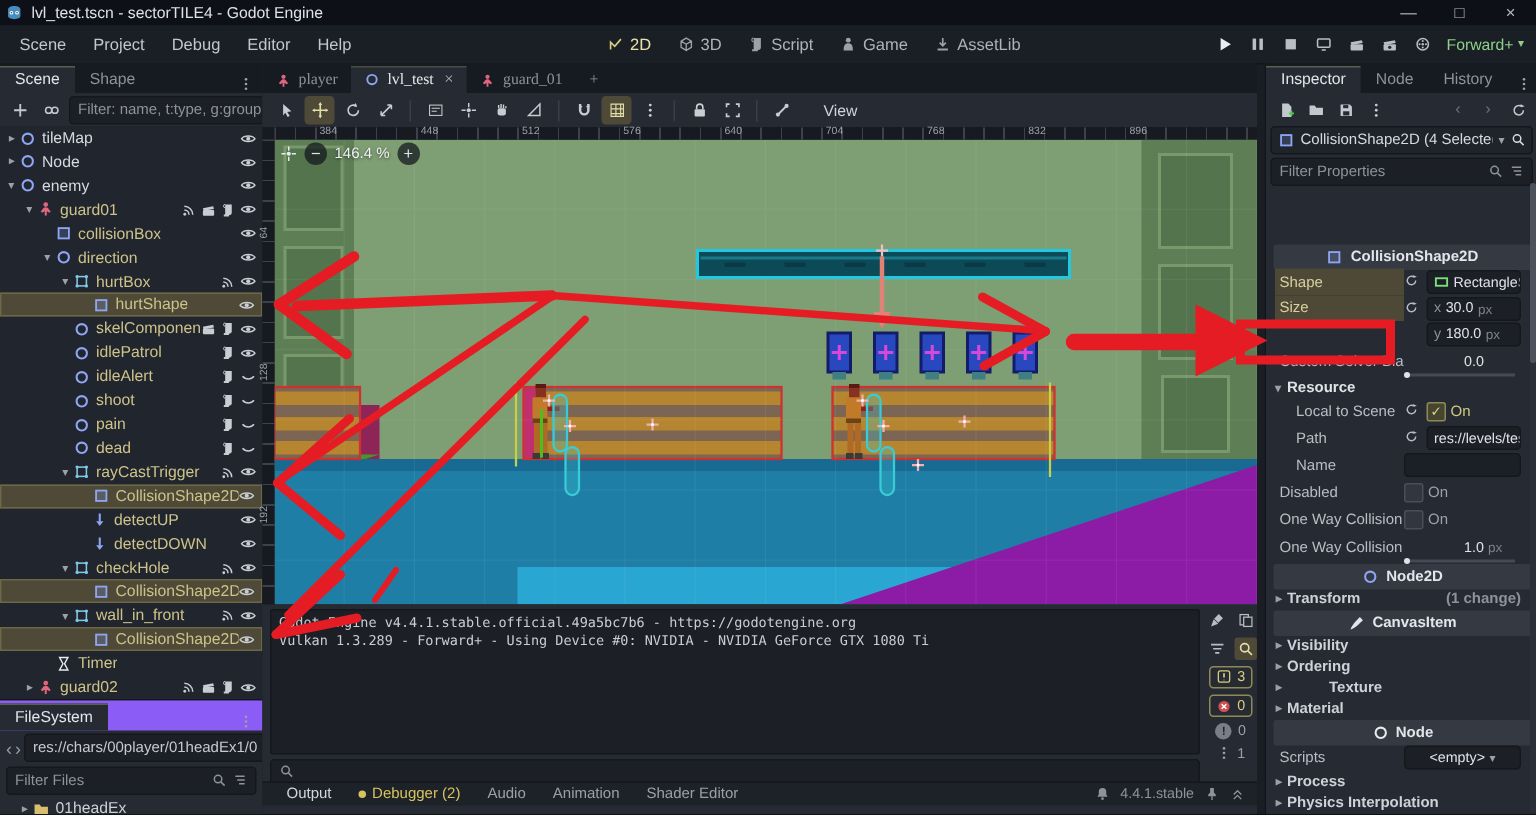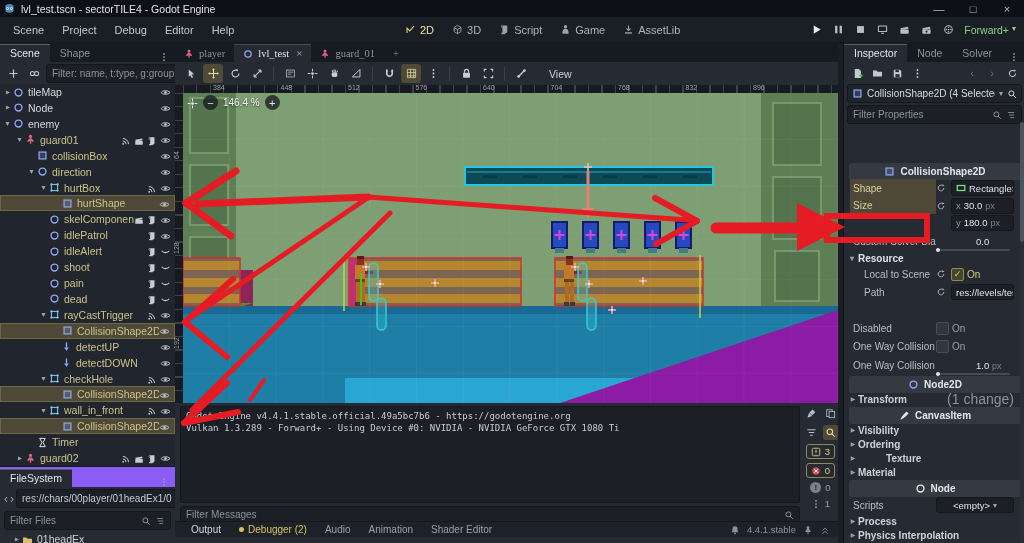--- a/index.html
+++ b/index.html
@@ -122,21 +122,21 @@
   .rev{color:#b9bdc4;flex:none;width:12px;height:12px;}
   .field{flex:1;background:#1c2026;border:1px solid #14171c;border-radius:3px;height:14px;display:flex;align-items:center;padding:0 4px;gap:3px;color:#dfe3e8;font-size:9.5px;min-width:0;white-space:nowrap;overflow:hidden;}
   .axis{color:#8d929b;}
   .unit{color:#7d828a;font-size:9px;}
   .cb{width:11px;height:11px;border-radius:2px;background:#32373f;border:1px solid #4a4f57;display:flex;align-items:center;justify-content:center;flex:none;font-size:9px;}
   .cb.on{background:#46452f;border-color:#8f8a55;color:#ddd37e;}
   .ontxt{color:#9ba0a8;font-size:10px;}
   .ontxt.on{color:#d3c97e;}
   .pgroup{color:#dfe3e8;font-weight:bold;gap:4px;font-size:10px;}
   .pfold{color:#ced2d8;font-weight:bold;gap:4px;font-size:10px;}
-  .pfold .ex{margin-left:auto;font-weight:normal;color:#8d929b;font-size:14px;}
+  .pfold .ex{margin-left:auto;font-weight:bold;color:#8d929b;font-size:10px;}
   .car2{font-size:8px;color:#9ba0a8;transform:rotate(-90deg);display:inline-block;}
   .car2.open{transform:none;}
   .slidewrap{flex:1;position:relative;}
   .slidewrap .v{color:#dfe3e8;font-size:9.5px;padding-left:40px;}
   .track{position:absolute;left:0;right:4px;bottom:-4px;height:2px;background:#454b54;}
   .knob{position:absolute;left:0;bottom:-5px;width:4px;height:4px;background:#dfe3e8;border-radius:2px;}
   .res-box{position:absolute;left:2px;width:172px;border:1px solid #6b6747;border-radius:2px;box-sizing:border-box;background:#262b33;}
   .insp-scroll{position:absolute;right:1px;top:80px;width:4px;height:420px;background:#2b3038;border-radius:2px;}
   .insp-thumb{position:absolute;right:1px;top:80px;width:4px;height:120px;background:#4d535c;border-radius:2px;}
 
@@ -1105,21 +1105,20 @@
             <span style="color:#9ba0a8"><svg class="ic ic10" viewBox="0 0 16 16">
                 <circle cx="8" cy="3" r="1.4" fill="currentColor"></circle>
                 <circle cx="8" cy="8" r="1.4" fill="currentColor"></circle>
                 <circle cx="8" cy="13" r="1.4" fill="currentColor"></circle>
               </svg></span>
             <span>1</span>
           </div>
         </div>
       <div class="filterbar">
         <div class="inputbox" style="height:15px">
-          <span class="ph">Filter Messages</span>
           <span id="mag3"><svg class="ic ic10" viewBox="0 0 16 16">
                 <circle cx="7" cy="7" r="4" fill="none" stroke="currentColor" stroke-width="1.6"></circle>
                 <path d="M10 10l4 4" stroke="currentColor" stroke-width="1.6"></path>
               </svg></span>
         </div>
       </div>
       <div class="statusbar" id="statusbar">
           <div class="sb-item first">
             <span>Output</span>
           </div>
@@ -1151,21 +1150,21 @@
               </svg></span>
           </div>
         </div>
     </div>
   </div>
 
   <div class="abs inspector">
     <div class="dock-tabs" id="insp-tabs">
         <div class="dtab active" style="border-top: 1px solid rgb(90, 95, 80);">Inspector</div>
         <div class="dtab">Node</div>
-        <div class="dtab">Solver</div>
+        <div class="dtab">History</div>
         <div class="dots-btn"><svg class="ic ic10" viewBox="0 0 16 16">
             <circle cx="8" cy="3" r="1.4" fill="currentColor"></circle>
             <circle cx="8" cy="8" r="1.4" fill="currentColor"></circle>
             <circle cx="8" cy="13" r="1.4" fill="currentColor"></circle>
           </svg></div>
       </div>
     <div class="insp-toolbar" id="insp-toolbar">
         <div class="tbtn">
           <svg class="ic ic11" viewBox="0 0 16 16">
             <path d="M4 1.5h6l3 3V14.5H4z" fill="currentColor"></path>
@@ -1313,20 +1312,30 @@
           <div class="pval">
             <span class="rev"><svg class="ic ic10" viewBox="0 0 16 16">
                 <path d="M12.5 8a4.5 4.5 0 1 1-1.8-3.6" fill="none" stroke="currentColor" stroke-width="1.5"></path>
                 <path d="M9.5 2l1.2 3 3-1z" fill="currentColor"></path>
               </svg></span>
             <div class="field">
               <span>res://levels/test/lvl_tes</span>
             </div>
           </div>
         </div>
+        <div class="prow" style="position: absolute; left: 2px; width: 172px; top: 181px; height: 18px;">
+          <div class="plabel ind">
+            <span>Name</span>
+          </div>
+          <div class="pval">
+            <div class="field">
+              <span></span>
+            </div>
+          </div>
+        </div>
         <div class="prow" style="position: absolute; left: 2px; width: 172px; top: 199px; height: 18px;">
           <div class="plabel">
             <span>Disabled</span>
           </div>
           <div class="pval">
             <span class="cb"></span>
             <span class="ontxt">On</span>
           </div>
         </div>
         <div class="prow" style="position: absolute; left: 2px; width: 172px; top: 217px; height: 18px;">

